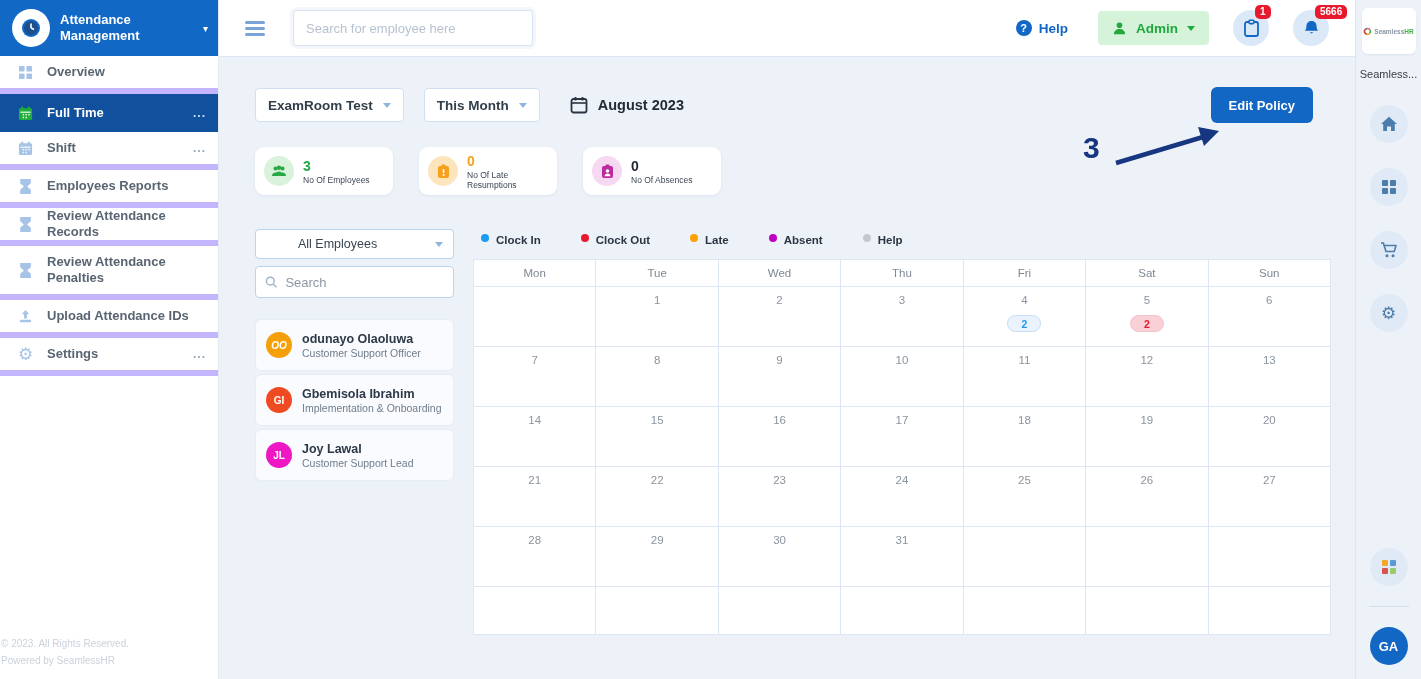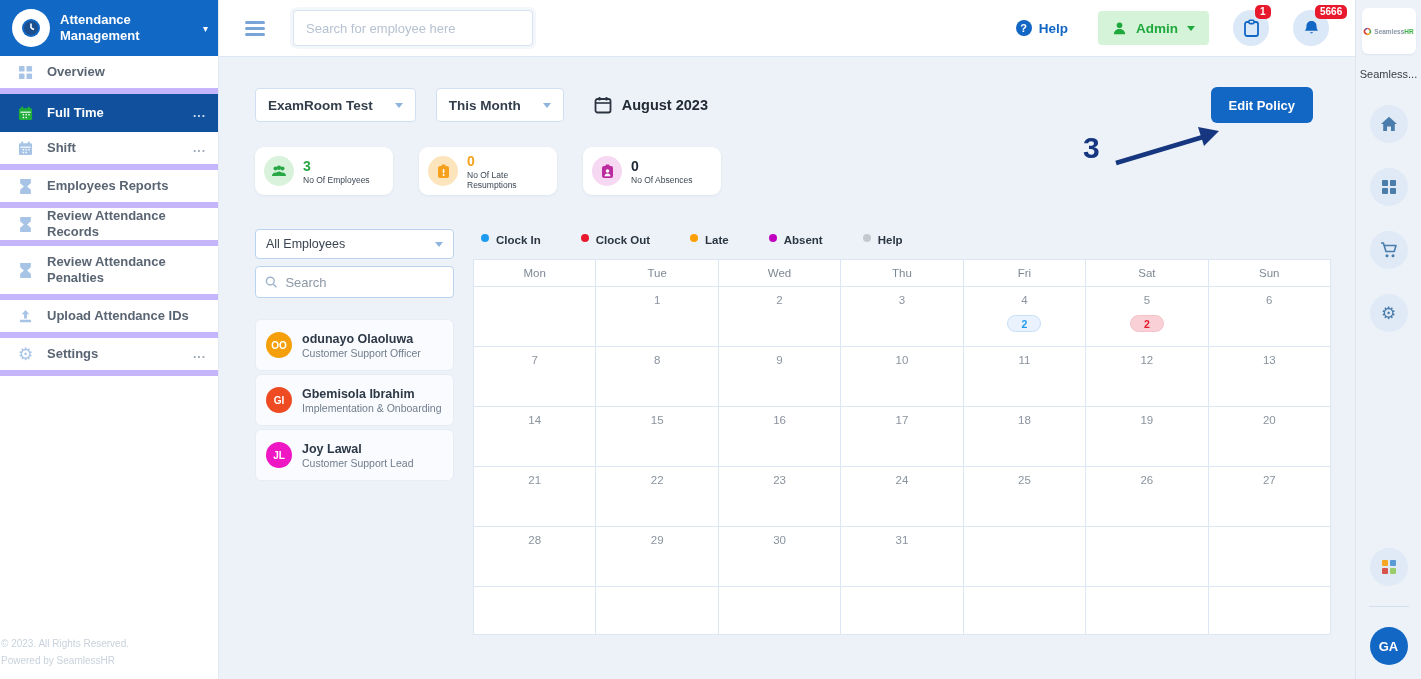--- a/index.html
+++ b/index.html
@@ -35,21 +35,21 @@
   .admin-btn { margin-left:30px; background:#d4f3d8; border:none; border-radius:4px; height:34px; padding:0 14px; display:flex; align-items:center; gap:9px; cursor:pointer; }
   .admin-label { color:#1fa83c; font-weight:bold; font-size:13.5px; }
   .caret-green { width:0; height:0; border-left:4px solid transparent; border-right:4px solid transparent; border-top:5px solid #1fa83c; }
   .icon-circle-btn { position:relative; margin-left:24px; width:36px; height:36px; border-radius:50%; background:#dbe8f7; display:flex; align-items:center; justify-content:center; cursor:pointer; }
   .red-badge { position:absolute; top:-5px; left:22px; background:#e8192c; color:#fff; font-size:10px; font-weight:bold; border-radius:5px; padding:2px 5px; line-height:1; white-space:nowrap; }
 
   .content { flex:1; background:#edf2f8; padding:30px 24px 0 36px; position:relative; overflow:hidden; }
 
   
   .filters-row { display:flex; align-items:center; }
-  .select-pill { background:#fff; border:1px solid #cfe0f2; border-radius:4px; height:34px; display:flex; align-items:center; padding:12px 12px; gap:22px; cursor:pointer; }
+  .select-pill { background:#fff; border:1px solid #cfe0f2; border-radius:4px; height:34px; display:flex; align-items:center; padding:12px 12px; gap:10px; cursor:pointer; }
   .select-pill + .select-pill { margin-left:20px; }
   .select-label { font-size:13.5px; font-weight:bold; color:#333e4b; }
   .caret-blue { width:0; height:0; border-left:4px solid transparent; border-right:4px solid transparent; border-top:5px solid #8fb4dd; }
   .month-display { margin-left:30px; display:flex; align-items:center; gap:10px; }
   .month-label { font-size:14.5px; font-weight:bold; color:#222b36; }
   .edit-policy { margin-left:auto; margin-right:18px; background:#1266c4; color:#fff; border:none; border-radius:6px; height:36px; padding:0 18px; font-size:13px; font-weight:bold; cursor:pointer; font-family:"Liberation Sans",sans-serif; }
 
   .annotation { position:absolute; left:864px; top:74px; color:#16367f; font-size:30px; font-weight:bold; z-index:5; }
   .annotation-arrow { position:absolute; left:892px; top:60px; z-index:5; }
 
@@ -58,21 +58,21 @@
   .stat-card { width:138px; height:48px; background:#fff; border-radius:9px; box-shadow:0 1px 3px rgba(30,60,110,0.07); display:flex; align-items:center; padding:0 9px; gap:9px; }
   .stat-icon { width:30px; height:30px; border-radius:50%; display:flex; align-items:center; justify-content:center; flex-shrink:0; }
   .stat-num { font-size:14px; font-weight:bold; line-height:1.3; }
   .stat-num.small { font-size:12.5px; }
   .stat-label { font-size:8.5px; color:#3c4654; }
 
   
   .body-row { display:flex; gap:19px; margin-top:34px; }
   .left-panel { width:199px; flex-shrink:0; }
   .panel-select { height:30px; background:#fff; border:1px solid #b9d4ef; border-radius:4px; display:flex; align-items:center; justify-content:space-between; padding:0 10px; cursor:pointer; }
-  .panel-select span { font-size:12.5px; color:#3a4552; }
+  .panel-select span { font-size:12.5px; color:#3a4552;margin-left:32px; }
   .panel-search { margin-top:7px; height:32px; background:#fff; border:1px solid #b9d4ef; border-radius:4px; display:flex; align-items:center; padding:0 9px; gap:8px; }
   .panel-search input { border:none; outline:none; width:100%; font-size:13px; color:#425060; font-family:"Liberation Sans",sans-serif; }
   .panel-search input::placeholder { color:#8d98a6; }
   .emp-list { margin-top:21px; }
   .emp-card { height:52px; background:#f9fbfe; border:1px solid #e5edf6; border-radius:6px; display:flex; align-items:center; padding:0 10px; gap:10px; margin-bottom:3px; cursor:pointer; }
   .emp-avatar { width:26px; height:26px; border-radius:50%; color:#fff; font-size:10px; font-weight:bold; display:flex; align-items:center; justify-content:center; flex-shrink:0; }
   .emp-name { font-size:12.5px; font-weight:bold; color:#2e3947; line-height:1.35; }
   .emp-role { font-size:10.5px; color:#707d8c; white-space:nowrap; }
 
   
@@ -339,21 +339,21 @@
           </div>
           <div class="panel-search">
             <svg width="14" height="14" viewBox="0 0 14 14">
                 <circle cx="6" cy="6" r="4.4" fill="none" stroke="#9fb4cc" stroke-width="1.6"></circle>
                 <line x1="9.4" y1="9.4" x2="13" y2="13" stroke="#9fb4cc" stroke-width="1.6"></line>
               </svg>
             <input type="text" placeholder="Search" style="">
           </div>
           <div class="emp-list">
             <div class="emp-card">
-              <span class="emp-avatar" style="background: rgb(245, 159, 10);">OO</span>
+              <span class="emp-avatar" style="background: rgb(245, 159, 10); font-style: italic;">OO</span>
               <div>
                 <div class="emp-name">odunayo Olaoluwa</div>
                 <div class="emp-role">Customer Support Officer</div>
               </div>
             </div>
             <div class="emp-card">
               <span class="emp-avatar" style="background: rgb(238, 75, 35);">GI</span>
               <div>
                 <div class="emp-name">Gbemisola Ibrahim</div>
                 <div class="emp-role">Implementation &amp; Onboarding</div>

